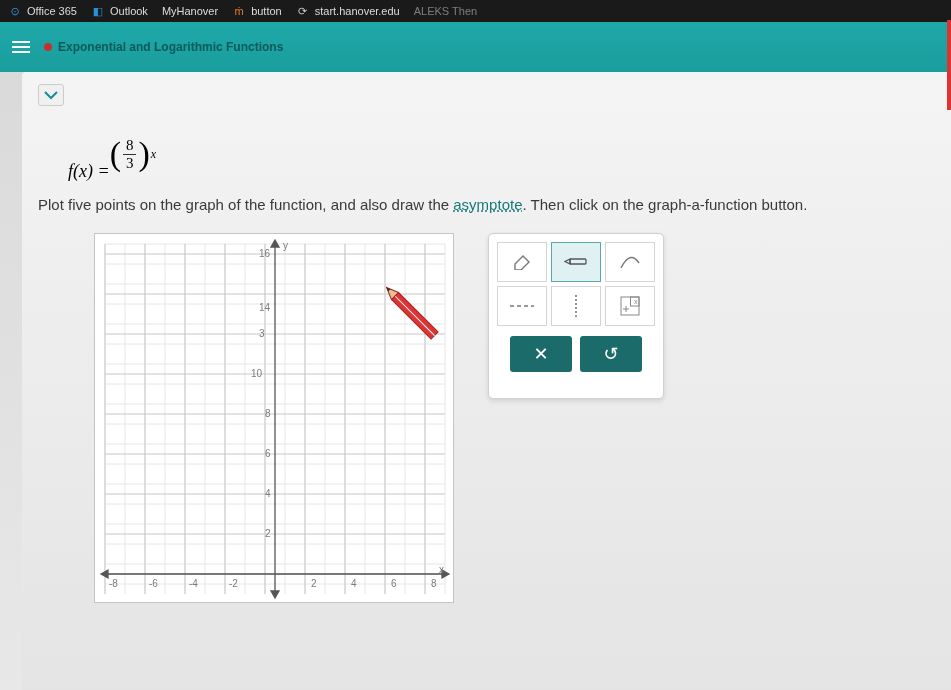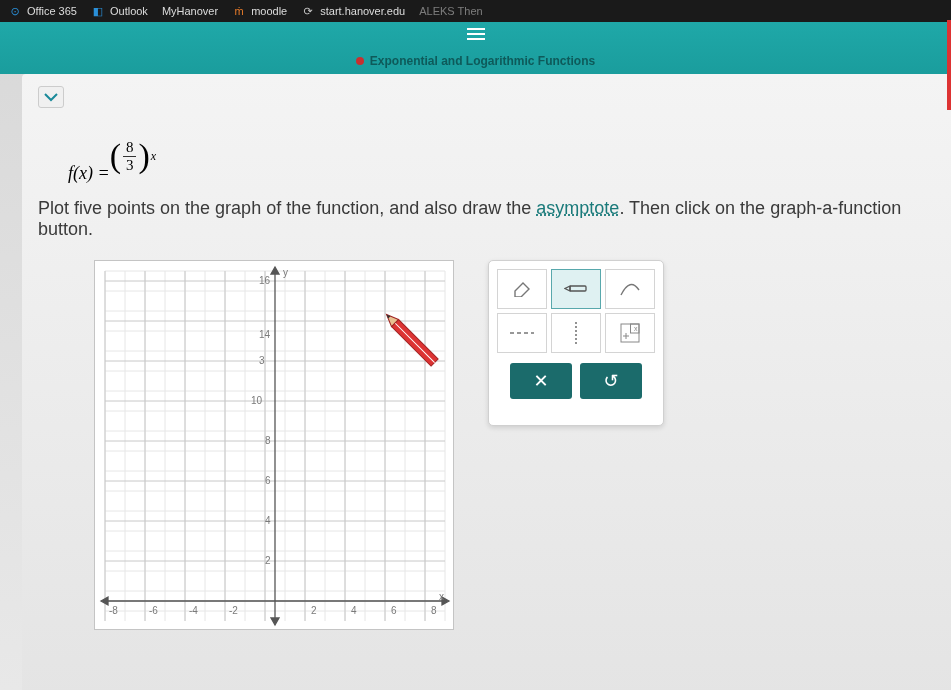--- a/index.html
+++ b/index.html
@@ -29,26 +29,25 @@
     .bookmark .bk-icon {
       width: 14px;
       height: 14px;
       display: inline-flex;
       align-items: center;
       justify-content: center;
       font-size: 11px;
     }
     .header-bar {
       background: linear-gradient(to bottom, #1fa8a8, #1a9d9d);
-      padding: 6px 12px;
+      padding: 18px 12px;
       display: flex;
       align-items: center;
       gap: 14px;
       color: #fff;
-      flex-direction: column;
     }
     .menu-icon {
       cursor: pointer;
       display: flex;
       flex-direction: column;
       gap: 3px;
     }
     .menu-icon span {
       width: 18px;
       height: 2px;
@@ -108,21 +107,21 @@
       display: flex;
       align-items: center;
     }
     .equation .fx { font-style: italic; margin-top: 35px; }
     .paren { font-size: 34px; font-weight: 300; line-height: 0; }
     .frac { display:inline-flex; flex-direction:column; align-items:center; margin:0 2px; font-size:15px;}
     .frac .n { border-bottom: 1px solid #333; padding: 0 3px; }
     .frac .d { padding: 0 3px; }
     .sup { font-size: 12px; font-style: italic; vertical-align: super; margin-left:1px;}
     .instruction2 {
-      font-size: 18px;
+      font-size: 15px;
       color: #3a3a3a;
       margin-bottom: 20px;
     }
     .graph-row {
       display: flex;
       gap: 34px;
       margin-left: 56px;
     }
     .graph-panel {
       width: 360px;
@@ -204,21 +203,21 @@
   </div>
   <div class="bookmark">
     <span class="bk-icon" style="color:#2a8fd8">◧</span>
     <span>Outlook</span>
   </div>
   <div class="bookmark">
     <span>MyHanover</span>
   </div>
   <div class="bookmark">
     <span class="bk-icon" style="color:#e67a2a">ṁ</span>
-    <span>moodle</span>
+    <span>button</span>
   </div>
   <div class="bookmark">
     <span class="bk-icon" style="color:#ccc">⟳</span>
     <span>start.hanover.edu</span>
   </div>
   <div class="bookmark" style="opacity:.5">
     <span>ALEKS Then</span>
   </div>
 </div>
 

